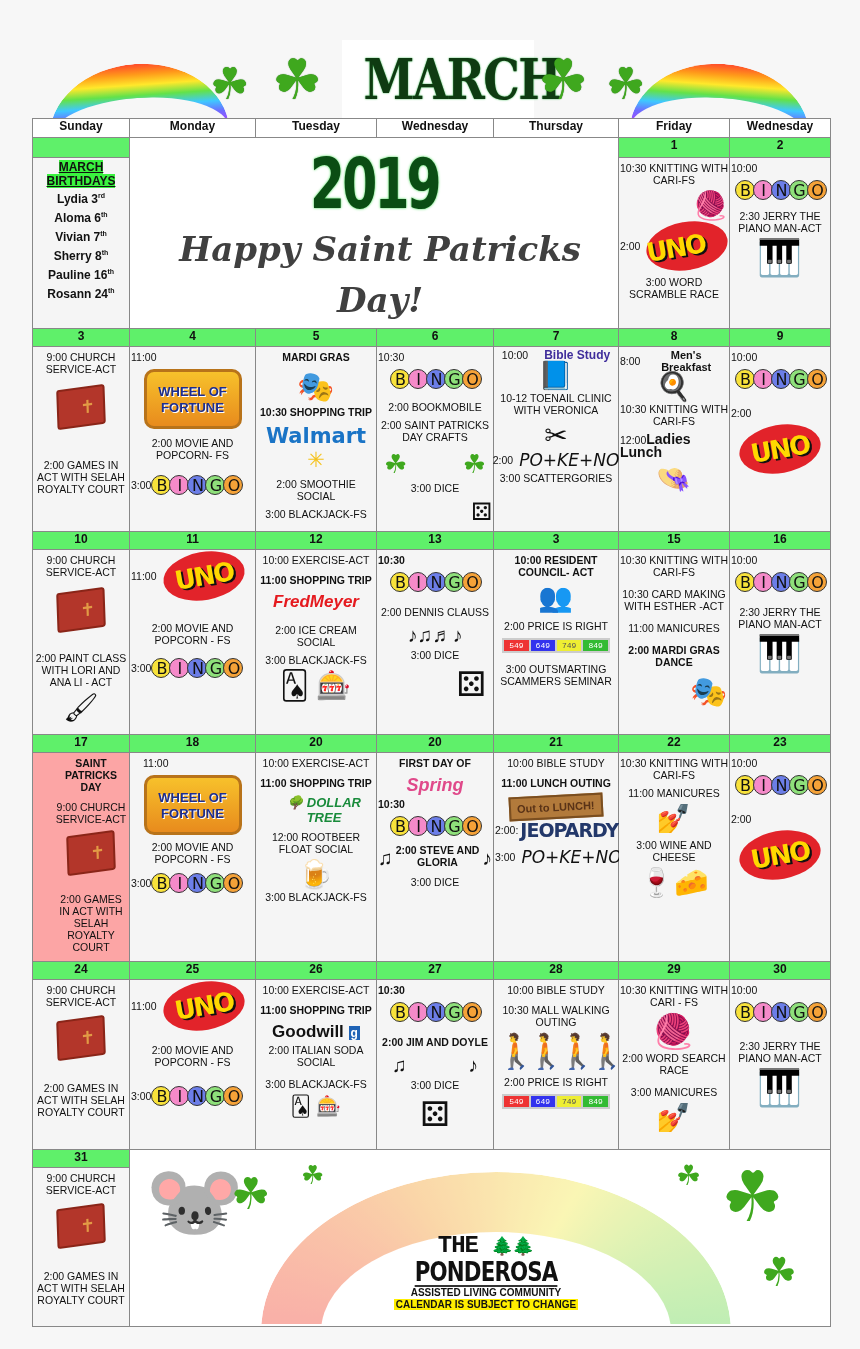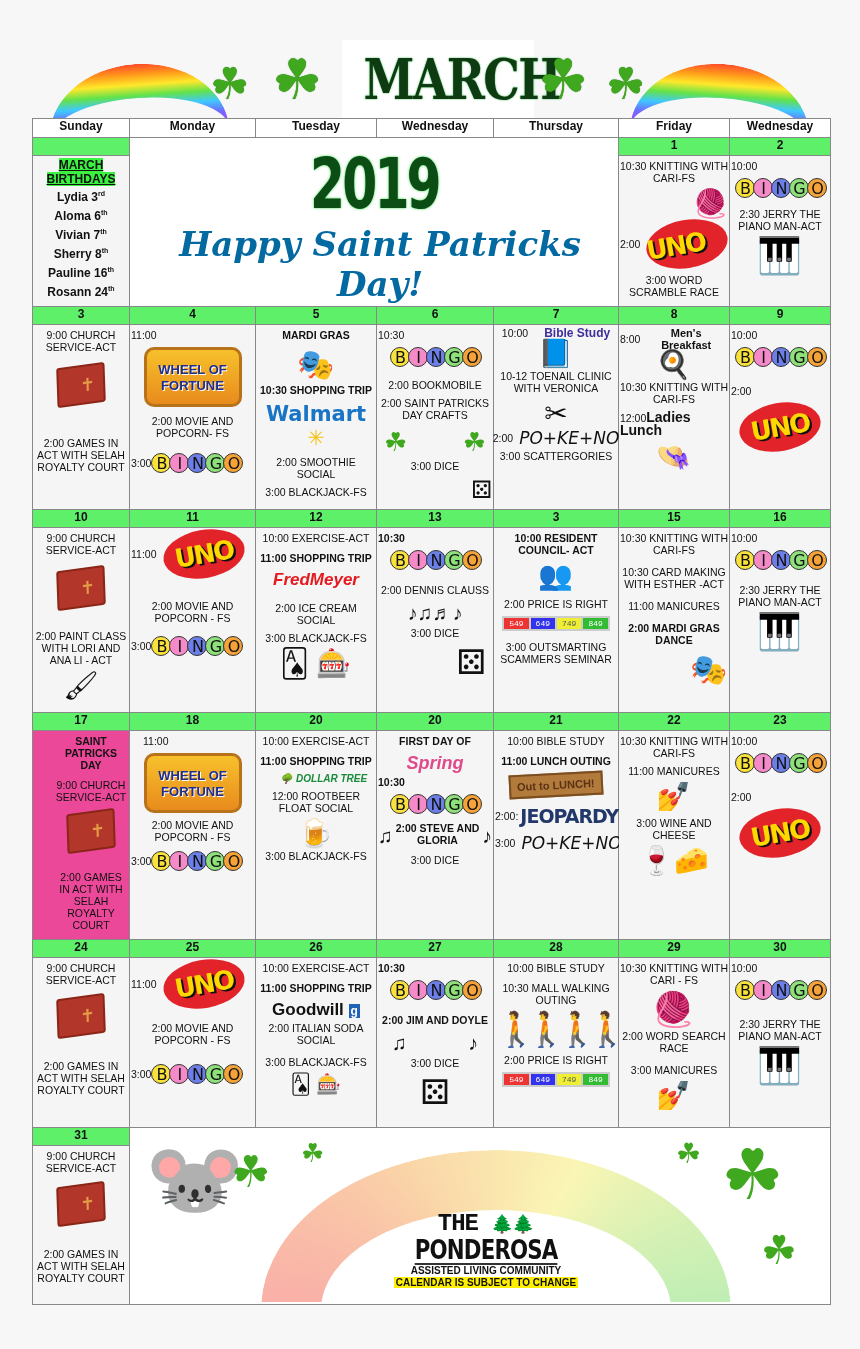--- a/index.html
+++ b/index.html
@@ -65,21 +65,21 @@
     display: inline-block; width: 98px; height: 60px; border-radius: 10px;
     background: linear-gradient(#f7c12b, #e88b1d); border: 3px solid #b8731a;
     color: #1d2e8f; font-weight: bold; font-size: 13px; line-height: 16px; padding-top: 12px; text-shadow: 1px 1px 0 #fff;
   }
   .book { display: inline-block; width: 48px; height: 40px; background: #b3362a; border: 2px solid #8a2518; border-radius: 3px; transform: skew(-6deg) rotate(-8deg); position: relative; }
   .book::after { content: "✝"; position: absolute; right: 8px; top: 8px; color: #e29a45; font-size: 18px; }
   .piano { font-size: 36px; line-height: 1; color: #111; }
   .walmart { color: #1a74c6; font-weight: bold; font-size: 21px; font-family: "DejaVu Sans", sans-serif; }
   .walmart b { color: #f5c21b; }
   .fredmeyer { color: #e51a1f; font-weight: bold; font-style: italic; font-size: 17px; }
-  .dollartree { color: #198b3b; font-weight: bold; font-style: italic; font-size: 10px; padding-left: 16px; }
+  .dollartree { color: #198b3b; font-weight: bold; font-style: italic; font-size: 13px; padding-left: 16px; }
   .goodwill { color: #111; font-weight: bold; font-size: 17px; }
   .goodwill b { color: #fff; background: #1f63b6; padding: 0 2px; font-size: 12px; }
   .pokeno { font-weight: normal; font-style: italic; font-size: 17px; color: #111; font-family: "DejaVu Sans", sans-serif; }
   .jeopardy { font-weight: bold; color: #23386a; font-size: 19px; letter-spacing: -1px; font-family: "DejaVu Sans", sans-serif; }
   .lunch { display: inline-block; background: #b27a3b; color: #5a3317; font-weight: bold; font-size: 11px; padding: 4px 6px; border: 2px solid #7a4e20; transform: rotate(-3deg); }
   .price { display: inline-flex; gap: 2px; background: #ccc; padding: 2px; }
   .price span { font-size: 8px; padding: 1px 5px; color: #fff; font-family: "Liberation Mono", monospace; }
   .bstudy { color: #3f2d9b; font-weight: bold; font-size: 12px; line-height: 13px; }
   .dice { font-size: 34px; line-height: 1; }
   .notes { font-size: 20px; }
@@ -87,21 +87,21 @@
   .small-emoji { font-size: 28px; line-height: 1; }
   .clover { color: #3fa81e; font-size: 26px; }
   .mb-title { background: #3af23f; font-weight: bold; text-decoration: underline; font-size: 12px; line-height: 14px; display: inline-block; }
   .bday { font-weight: bold; font-size: 12px; line-height: 15px; }
   .bday sup { font-size: 7px; }
   .banner-cell { background: #fff !important; position: relative; }
   .year {
     font-family: "DejaVu Sans", sans-serif; font-weight: bold; font-size: 70px; color: #0b4d14;
     text-shadow: 0 0 3px #2dd43f; letter-spacing: -4px; transform: scaleX(0.72); display: inline-block; line-height: 80px;
   }
-  .happy { font-family: "DejaVu Serif", serif; font-size: 34px; font-weight: bold; color: #0369a1; line-height: 40px; font-style: italic; margin-left: 12px; }
+  .happy { font-family: "DejaVu Serif", serif; font-size: 34px; font-weight: bold; color: #404040; line-height: 51px; font-style: italic; margin-left: 12px; }
   .footer-cell { background: #fff !important; position: relative; }
   .ponderosa { position: absolute; left: 255px; top: 82px; text-align: center; width: 200px; }
   .pond-the { font-size: 24px; font-weight: bold; font-family: Liberation Mono, monospace; line-height: 24px; letter-spacing: -1px; }
   .pond-name { font-size: 26px; font-weight: bold; font-family: "DejaVu Sans", sans-serif; line-height: 26px; letter-spacing: -1px; transform: scaleX(0.82); display: inline-block; border-bottom: 2px solid #333; }
   .pond-sub { font-size: 10px; font-weight: bold; }
   .pond-change { background: #ffef00; font-size: 10px; font-weight: bold; display: inline-block; padding: 0 2px; }
   .foot-rainbow {
     position: absolute; left: 130px; top: 20px; width: 470px; height: 320px;
     border-radius: 50%; border: 60px solid transparent;
     background: conic-gradient(from -90deg, #f8948c, #f9c98c, #f9f39c, #a8e89c, #9cd9f2, #c5a6ea, #f8948c) border-box;
@@ -335,21 +335,21 @@
   <tr>
     <td class="daynum">17</td>
     <td class="daynum">18</td>
     <td class="daynum">20</td>
     <td class="daynum">20</td>
     <td class="daynum">21</td>
     <td class="daynum">22</td>
     <td class="daynum">23</td>
   </tr>
   <tr style="height:164px">
-    <td class="cell" style="background:#ec4899;padding-left:21px;">
+    <td class="cell" style="background:#fca5a5;padding-left:21px;">
       <div class="ev b">SAINT PATRICKS DAY</div>
       <div class="ev" style="margin-top:8px;">9:00 CHURCH SERVICE-ACT</div>
       <div class="book" style="margin:2px 0 16px;"></div>
       <div class="ev">2:00 GAMES IN ACT WITH SELAH ROYALTY COURT</div>
     </td>
     <td class="cell">
       <div class="ev l" style="padding-left:12px;">11:00</div>
       <div class="wof">WHEEL OF FORTUNE</div>
       <div class="ev" style="margin-top:6px;">2:00 MOVIE AND POPCORN - FS</div>
       <div style="display:flex;align-items:center;margin-top:8px;">
@@ -374,21 +374,21 @@
             <span class="notes">♫</span>
             <span class="ev b">2:00 STEVE AND GLORIA</span>
             <span class="notes">♪</span>
           </div>
       <div class="ev">3:00 DICE</div>
     </td>
     <td class="cell">
       <div class="ev">10:00 BIBLE STUDY</div>
       <div class="ev b" style="margin-top:8px;">11:00 LUNCH OUTING</div>
       <div class="lunch">Out to LUNCH!</div>
-      <div style="display:flex;align-items:center;gap:2px;margin-top:8px;">
+      <div style="display:flex;align-items:center;gap:2px;margin-top:0;">
             <span>2:00:</span>
             <span class="jeopardy">JEOPARDY!</span>
           </div>
       <div style="display:flex;align-items:center;gap:6px;margin-top:6px;">
             <span>3:00</span>
             <span class="pokeno">PO+KE+NO</span>
           </div>
     </td>
     <td class="cell">
       <div class="ev">10:30 KNITTING WITH CARI-FS</div>

